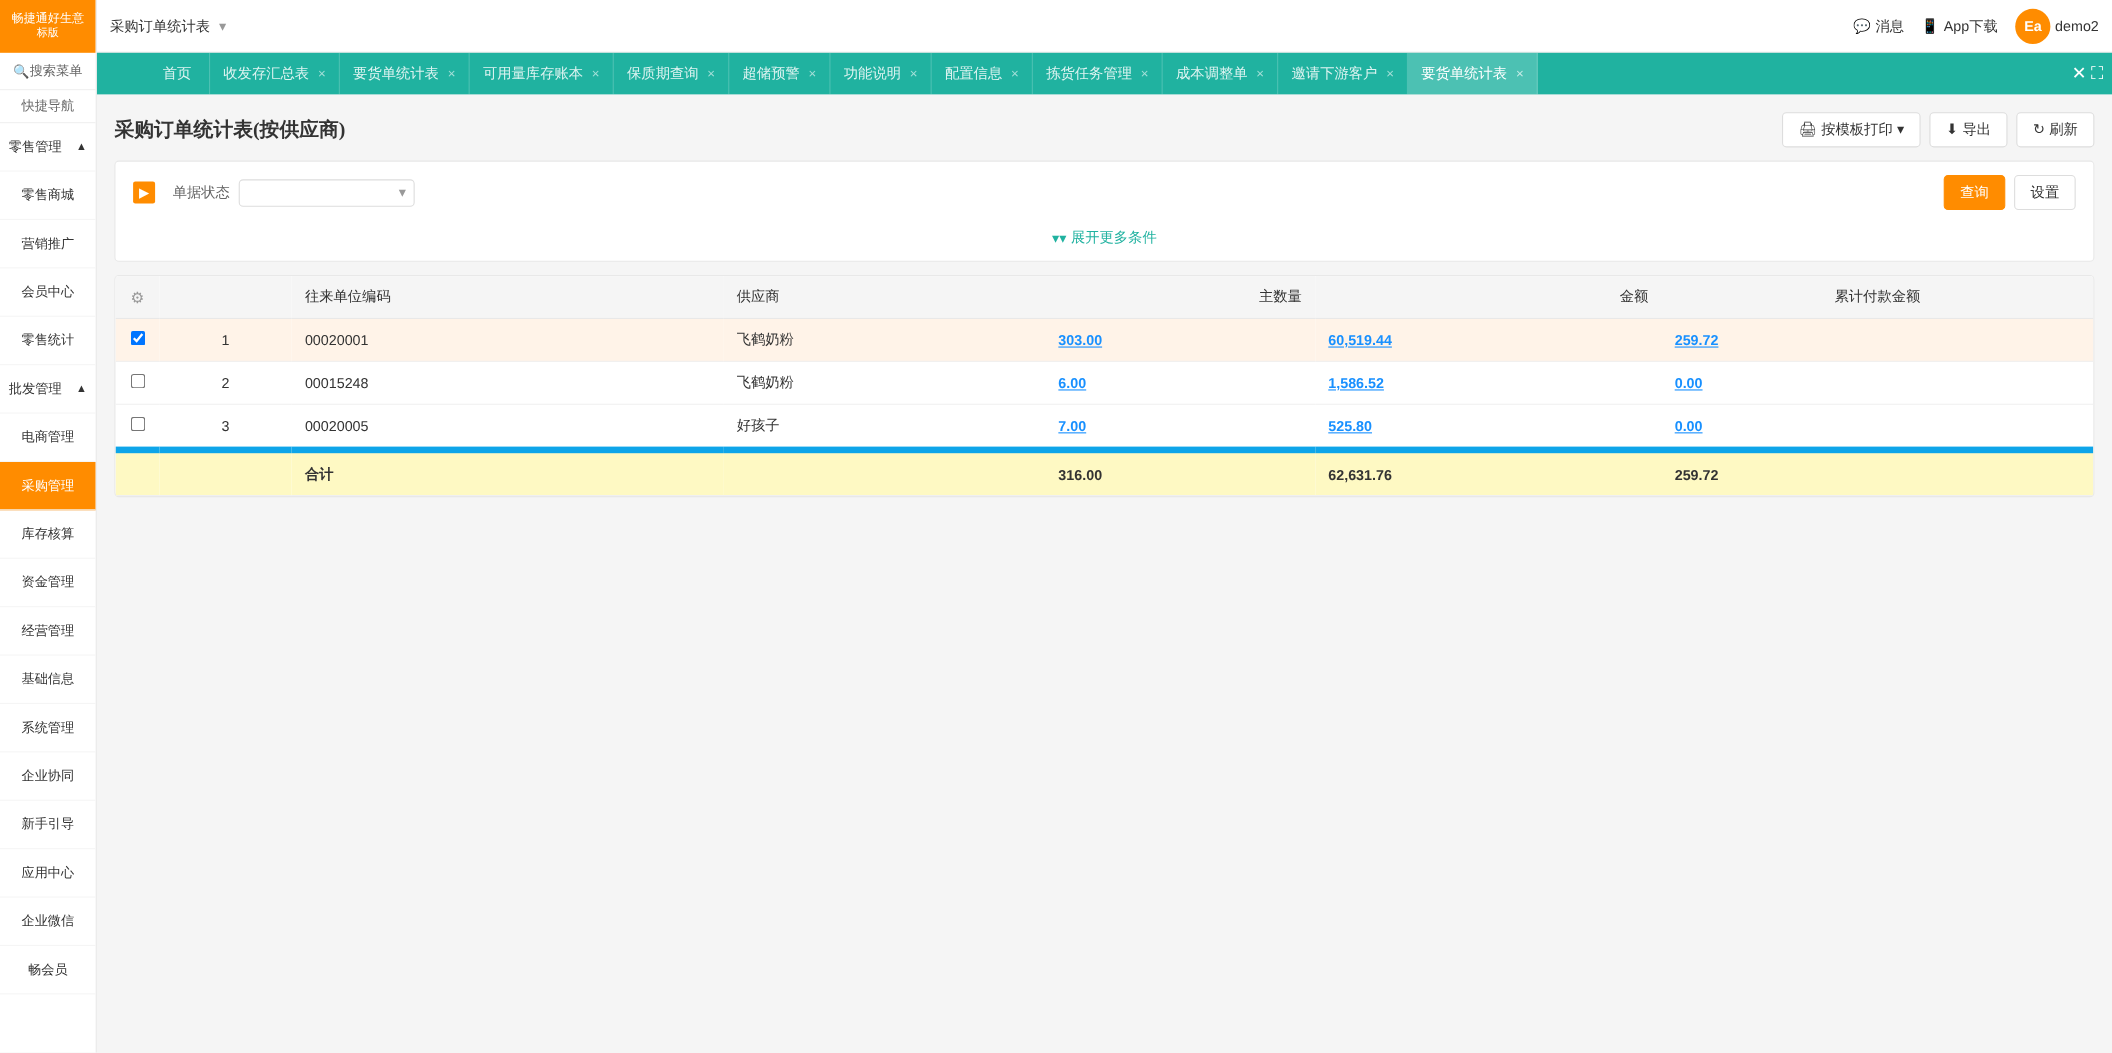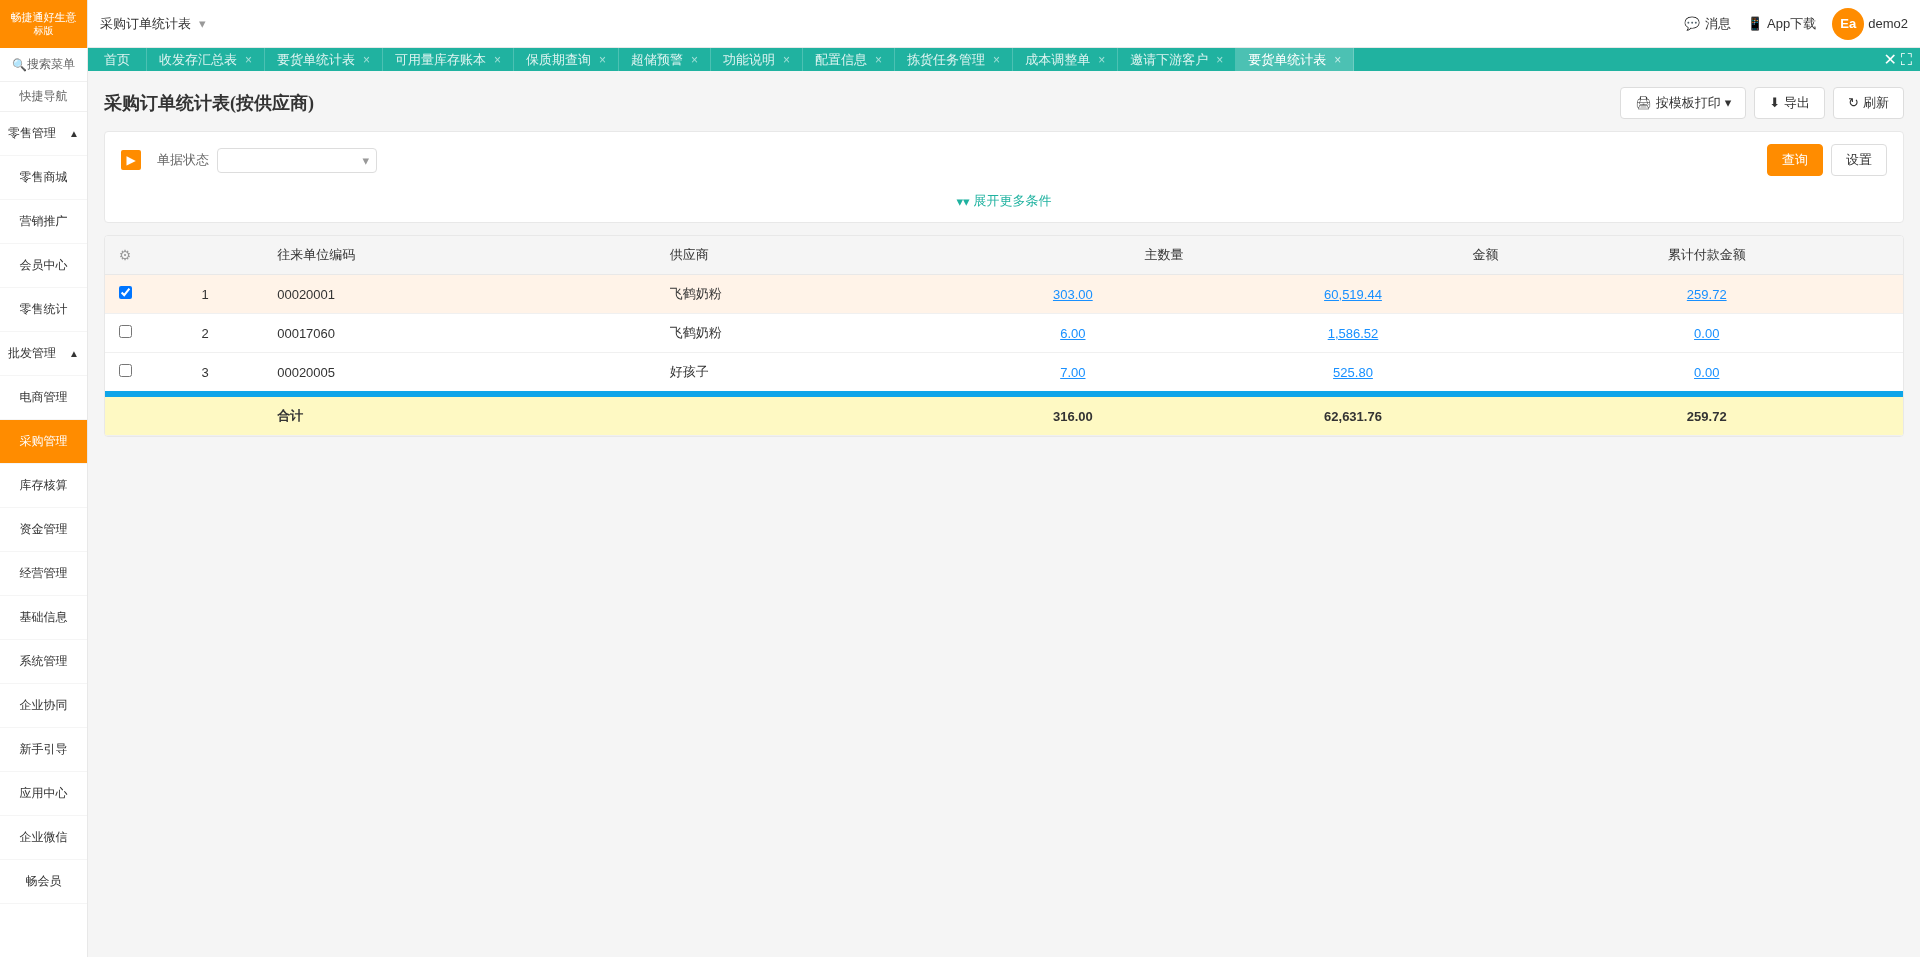--- a/index.html
+++ b/index.html
@@ -119,25 +119,26 @@
       align-items: center;
       justify-content: center;
       color: #fff;
       font-size: 13px;
       font-weight: bold;
     }
 
     
     .nav-tabs {
       background: #20b2a0;
-      height: 23px;
+      height: 38px;
       display: flex;
       align-items: center;
       overflow-x: auto;
       flex-shrink: 0;
+      padding-left: 44px;
     }
     .nav-tabs::-webkit-scrollbar { height: 3px; }
     .nav-tab {
       padding: 0 12px;
       height: 38px;
       display: flex;
       align-items: center;
       gap: 6px;
       cursor: pointer;
       color: rgba(255,255,255,0.85);
@@ -323,21 +324,21 @@
       border-bottom: 1px solid #e8e8e8;
     }
     .table th:first-child { width: 40px; text-align: center; }
     .table td {
       padding: 10px 12px;
       font-size: 13px;
       color: #333;
       border-bottom: 1px solid #f0f0f0;
     }
     .table tr.selected { background: #fff3e8; }
-    .table td.number { text-align: center; }
+    .table td.number { text-align: left; font-weight: bold; }
     .table td.link { color: #1890ff; text-decoration: underline; cursor: pointer; }
     .table td.center { text-align: center; }
     .row-num { color: #999; text-align: center; }
     .table tfoot td {
       background: #fef9c3;
       font-weight: bold;
       padding: 10px 12px;
       border-top: 6px solid #0ea5e9;
     }
     .settings-icon {
@@ -602,21 +603,21 @@
     <td>飞鹤奶粉</td>
     <td class="number link">303.00</td>
     <td class="number link">60,519.44</td>
     <td class="number link">259.72</td>
   </tr>
             <tr>
     <td class="center">
       <input type="checkbox" style="">
     </td>
     <td class="row-num">2</td>
-    <td>00017060</td>
+    <td>00015248</td>
     <td>飞鹤奶粉</td>
     <td class="number link">6.00</td>
     <td class="number link">1,586.52</td>
     <td class="number link">0.00</td>
   </tr>
             <tr>
     <td class="center">
       <input type="checkbox" style="">
     </td>
     <td class="row-num">3</td>

